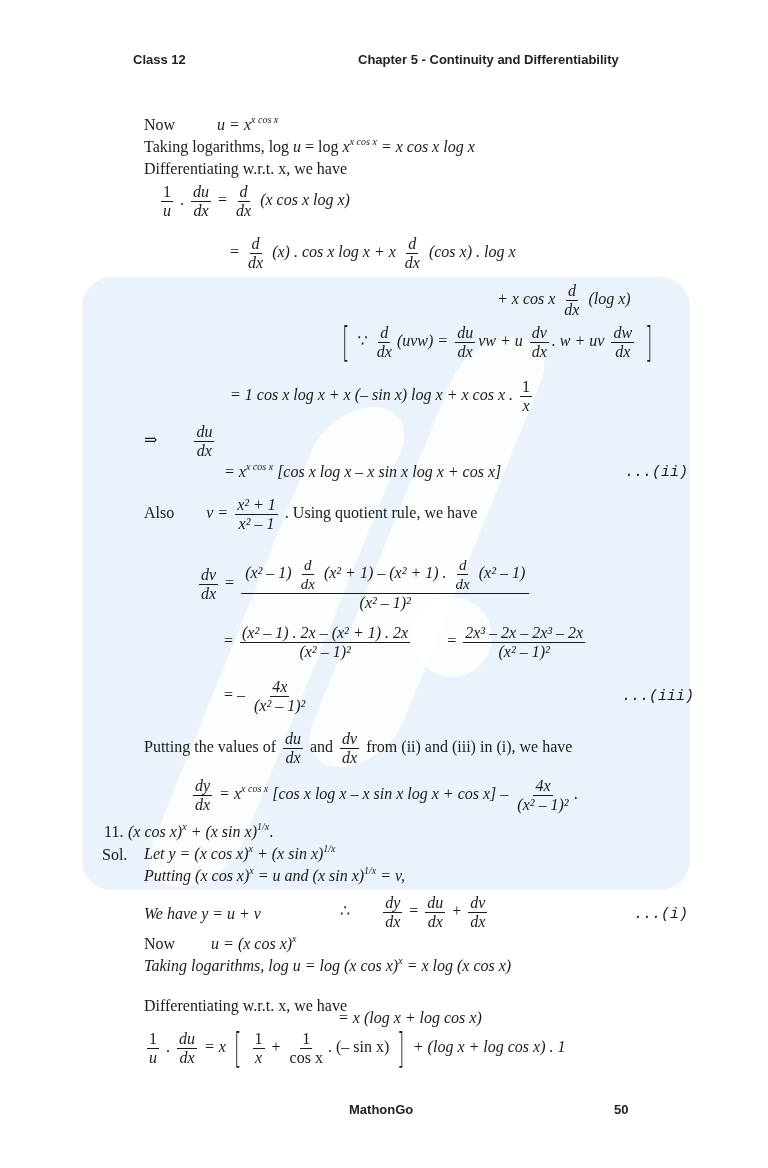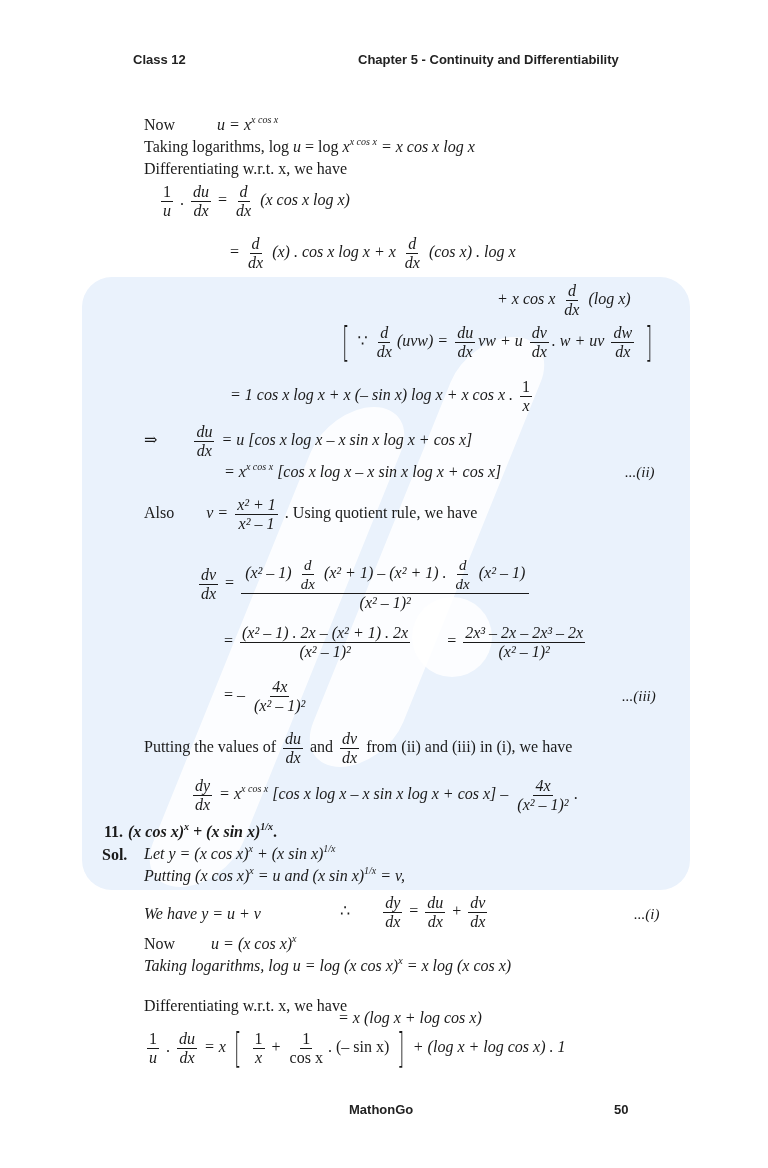--- a/index.html
+++ b/index.html
@@ -7,23 +7,23 @@
   .hdr { position:absolute; font-family:"Liberation Sans", "DejaVu Sans", sans-serif; font-size:13px; color:#222;font-weight:bold; }
   .panel { position:absolute; left:82px; top:277px; width:608px; height:613px; background:#eaf2fc; border-radius:30px; overflow:hidden; }
   .stripe { position:absolute; background:#ffffff; opacity:0.85; border-radius:60px; transform:skewX(-22deg); }
   .dotw { position:absolute; background:#ffffff; opacity:0.85; border-radius:50%; }
   .ln { position:absolute; font-family:"Liberation Serif", "DejaVu Serif", serif; font-size:16px; line-height:18px; white-space:nowrap; color:#1a1a1a; }
   i, .it { font-style:italic; }
   sup { font-size:10px; vertical-align:7px; line-height:0; }
   .frac { display:inline-flex; flex-direction:column; align-items:center; vertical-align:middle; margin:0 3px; }
   .frac > span { display:block; padding:0 2px; line-height:18px; }
   .frac > span.num { border-bottom:1px solid #1a1a1a; }
-  .b { font-weight:bold; }
+  .b { font-weight:normal; }
   .bigbr { font-size:40px; font-weight:100; vertical-align:middle; line-height:40px; font-family:"DejaVu Sans", sans-serif; transform:scaleX(0.45); display:inline-block; }
-  .tag { position:absolute; font-family:Liberation Serif, serif; font-size:15px; white-space:nowrap; }
+  .tag { position:absolute; font-family:Liberation Mono, monospace; font-size:15px; white-space:nowrap; }
 </style>
 </head>
 <body>
 
 <div class="hdr" style="left:133px; top:52px;">Class 12</div>
 <div class="hdr" style="left:358px; top:52px;">Chapter 5 - Continuity and Differentiability</div>
 
 <div class="panel">
   <div class="stripe" style="left:150px; top:130px; width:90px; height:480px;"></div>
   <div class="stripe" style="left:300px; top:60px; width:90px; height:430px;"></div>
@@ -112,21 +112,20 @@
       <span class="it">x</span>
     </span>
 </div>
 
 <div class="ln" style="left:144px; top:423px;">
   <span>⇒</span><span style="display:inline-block;width:30px"></span>
   <span class="frac">
       <span class="num it">du</span>
       <span class="it">dx</span>
     </span>
-  <span class="it">= u [cos x log x – x sin x log x + cos x]</span>
 </div>
 
 <div class="ln" style="left:224px; top:463px;">
   <span class="it">= x</span><sup class="it">x cos x</sup><span class="it"> [cos x log x – x sin x log x + cos x]</span>
 </div>
 <div class="tag it" style="left:625px; top:464px;">...(ii)</div>
 
 <div class="ln" style="left:144px; top:496px;">
   <span>Also</span><span style="display:inline-block;width:28px"></span>
   <span class="it">v =</span>

